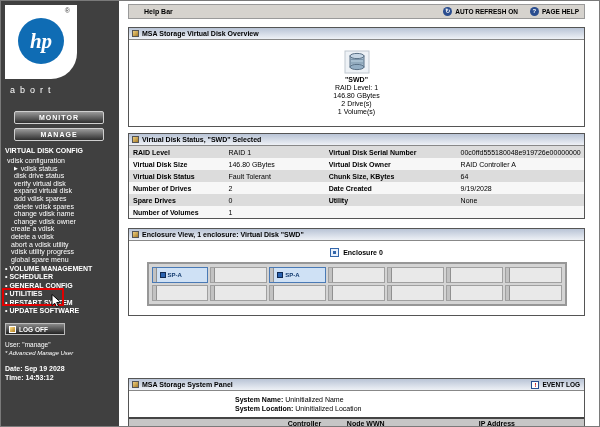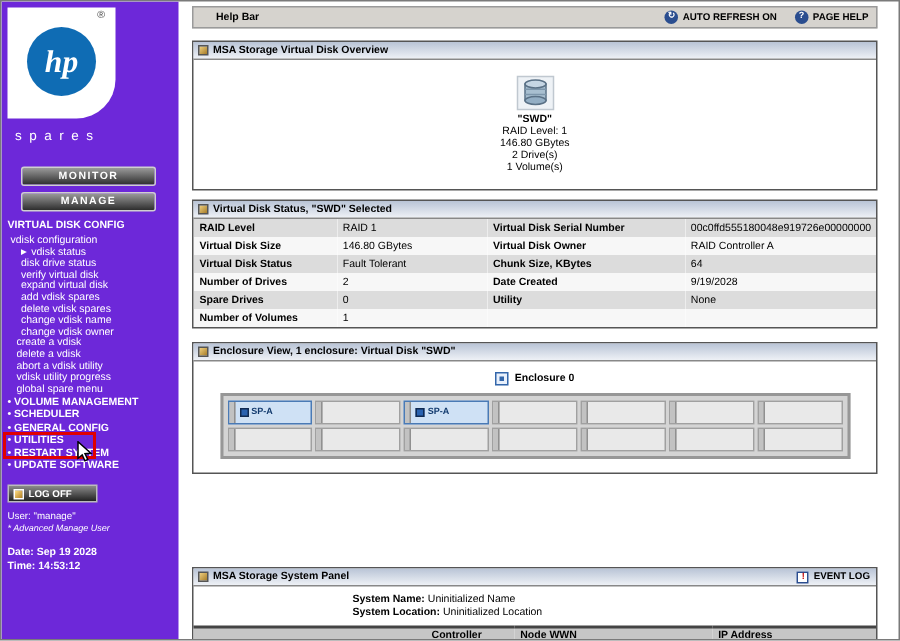--- a/index.html
+++ b/index.html
@@ -4,21 +4,21 @@
 <style>
   * { box-sizing: border-box; margin: 0; padding: 0; }
   html { width: 600px; height: 427px; }
   body {
     width: 600px; height: 427px; overflow: hidden; position: relative;
     background: #ffffff; border: 1px solid #7a7a7a;
     font-family: "Liberation Sans", sans-serif; color: #000;
   }
 
   
-  .sidebar { position: absolute; left: 0; top: 0; width: 118px; height: 100%; background: #6d28d9; padding-left: 17px; }
+  .sidebar { position: absolute; left: 0; top: 0; width: 118px; height: 100%; background: #404040; padding-left: 17px; }
   .logo-box { position: absolute; left: 4px; top: 4px; width: 72px; height: 74px; background: #fff; border-radius: 0 0 26px 0; }
   .reg { position: absolute; right: 7px; top: 2px; font-size: 7px; color: #444; }
   .hp-circle { position: absolute; left: 13px; top: 13px; width: 46px; height: 46px; border-radius: 50%;
     background: #0f6cb4; color: #fff; display: flex; align-items: center; justify-content: center;
     font-style: italic; font-weight: bold; font-size: 21px; font-family: "Liberation Serif", serif; }
   .invent { position: absolute; left: 9px; top: 84px; color: #fff; font-size: 9px; letter-spacing: 5px; }
   .sbtn { position: absolute; left: 13px; width: 90px; height: 13px; background: linear-gradient(#9a9a9a, #2e2e2e);
     color: #fff; border: 1px solid #cfcfcf; border-radius: 2px; font-size: 7px; font-weight: bold;
     letter-spacing: 1px; text-align: center; line-height: 11px; font-family: inherit; cursor: pointer; padding: 0; }
   .btn-monitor { top: 110px; }
@@ -100,21 +100,21 @@
 
 <div class="app">
 
   <div class="sidebar">
     <div class="logo-box">
       <span class="reg">®</span>
       <div class="hp-circle">
         <span>hp</span>
       </div>
     </div>
-    <div class="invent">spares</div>
+    <div class="invent">abort</div>
 
     <button class="sbtn btn-monitor">MONITOR</button>
     <button class="sbtn btn-manage">MANAGE</button>
 
     <div class="section-title">VIRTUAL DISK CONFIG</div>
 
     <div class="menu">
       <div class="mi l1">vdisk configuration</div>
       <div class="mi l3">
         <span class="marker">▶</span>

